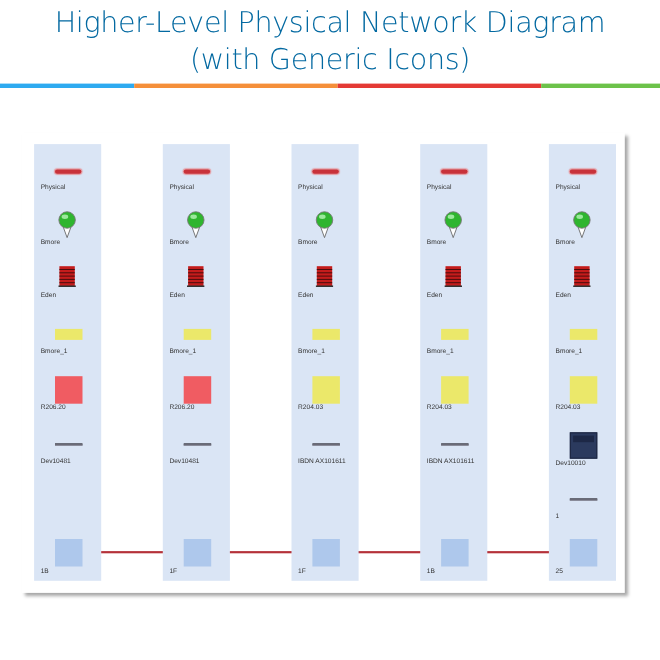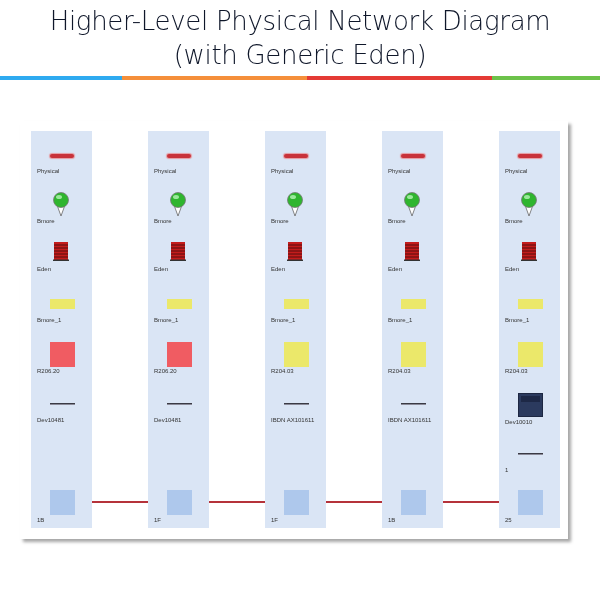--- a/index.html
+++ b/index.html
@@ -2,21 +2,21 @@
 <html><head>
 <meta charset="utf-8">
 <style>
   * { box-sizing: border-box; margin: 0; padding: 0; }
   html, body { width: 600px; height: 600px; background: #ffffff; overflow: hidden; }
   body { position: relative; font-family: "Liberation Sans", sans-serif; }
 
   .title {
     position: absolute; left: 0; width: 600px; text-align: center;
     font-family: "DejaVu Sans", sans-serif; font-weight: 200;
-    color: #0f172a; font-size: 26px; letter-spacing: -0.3px;
+    color: #0369a1; font-size: 26px; letter-spacing: -0.3px;
   }
   .title.l1 { top: 6px; }
   .title.l2 { top: 40px; }
 
   .rule { position: absolute; top: 76px; left: 0; width: 600px; height: 4px; display: flex; }
   .rule span { height: 100%; display: block; }
 
   .frame {
     position: absolute; left: 20px; top: 121px; width: 548px; height: 418px;
     background: #ffffff;
@@ -46,21 +46,21 @@
   .dev-dark { position: absolute; left: 19px; width: 25px; height: 24px; background: #2b3a5e; border: 1px solid #1d2742; }
   .dev-dark::before { content: ""; position: absolute; left: 2px; top: 2px; width: 19px; height: 6px; background: #1d2846; }
   .port { position: absolute; left: 19px; width: 25px; height: 25px; background: #aec8ec; }
 
   .link { position: absolute; top: 501px; left: 75px; width: 441px; height: 2px; background: #b5323a; }
 </style>
 </head>
 <body>
 
 <div class="title l1">Higher-Level Physical Network Diagram</div>
-<div class="title l2">(with Generic Eden)</div>
+<div class="title l2">(with Generic Icons)</div>
 
 <div class="rule">
   <span style="width:122px;background:#2eaaf0"></span>
   <span style="width:185px;background:#f58f3a"></span>
   <span style="width:185px;background:#e43a35"></span>
   <span style="width:108px;background:#6cc24a"></span>
 </div>
 
 <div class="frame"></div>
 

